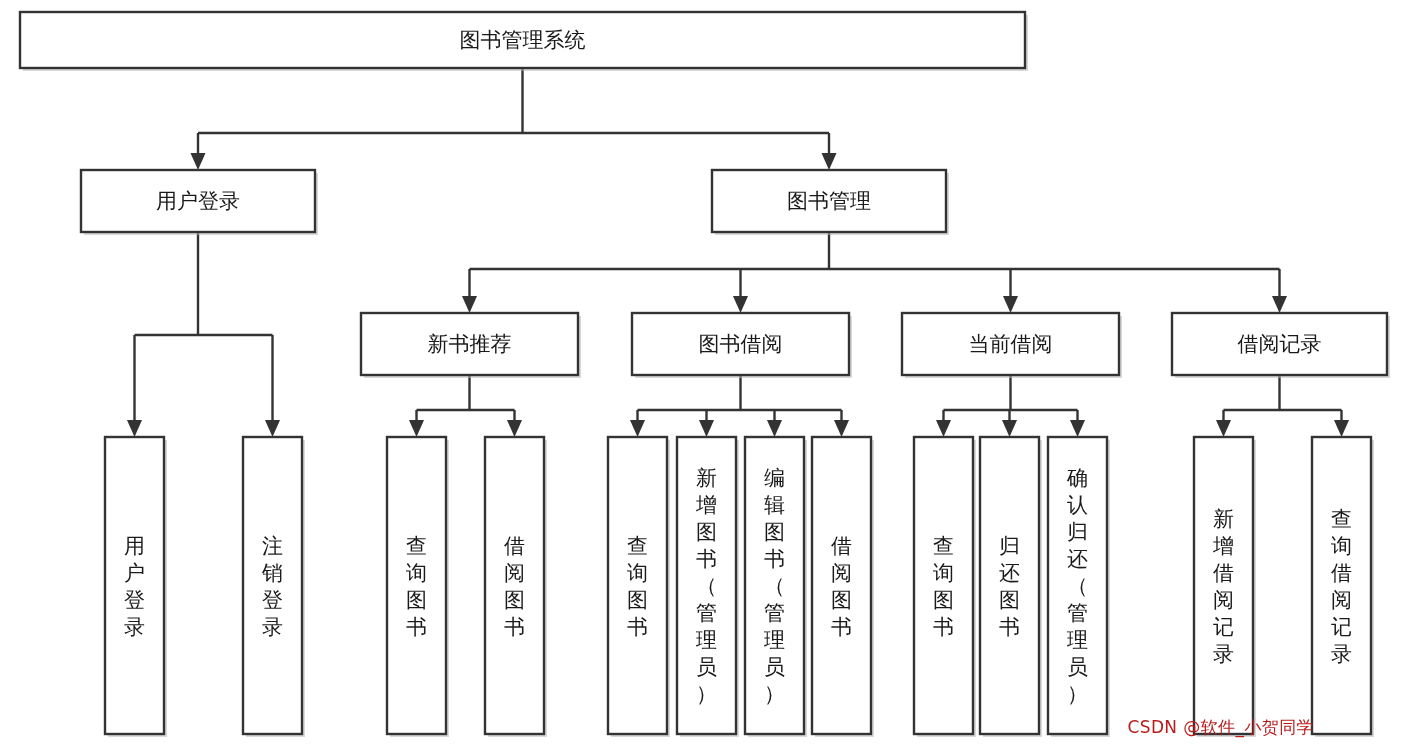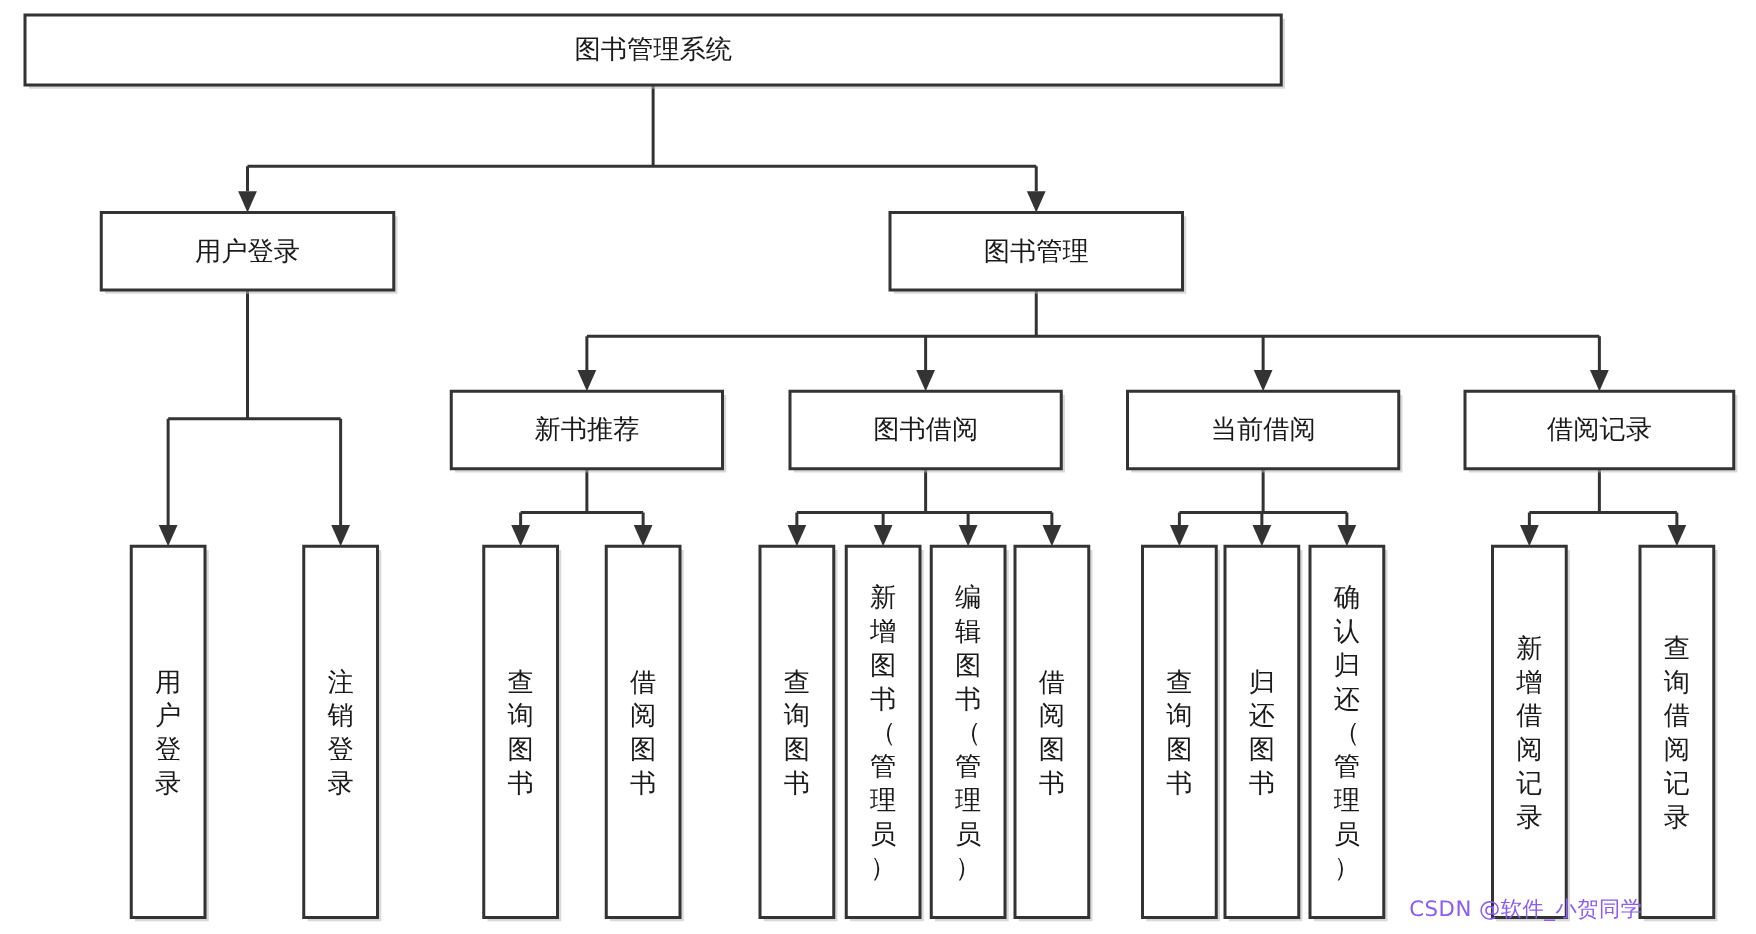--- a/index.html
+++ b/index.html
@@ -59,21 +59,21 @@
     font-size: 21px;
     fill: #1a1a1a;
     text-anchor: middle;
   }
   .watermark {
     position: absolute;
     right: 8px;
     bottom: 8px;
     font-family: "DejaVu Sans", "Liberation Sans", sans-serif;
     font-size: 17px;
-    color: #8b5cf6;
+    color: #b91c1c;
     letter-spacing: 0.4px;
     white-space: nowrap;
     user-select: none;
   }
 </style>
 </head>
 <body>
 
 <div id="diagram-root">
   <svg class="diagram-canvas" id="diagram-svg" viewBox="0 0 1405 747" xmlns="http://www.w3.org/2000/svg">

